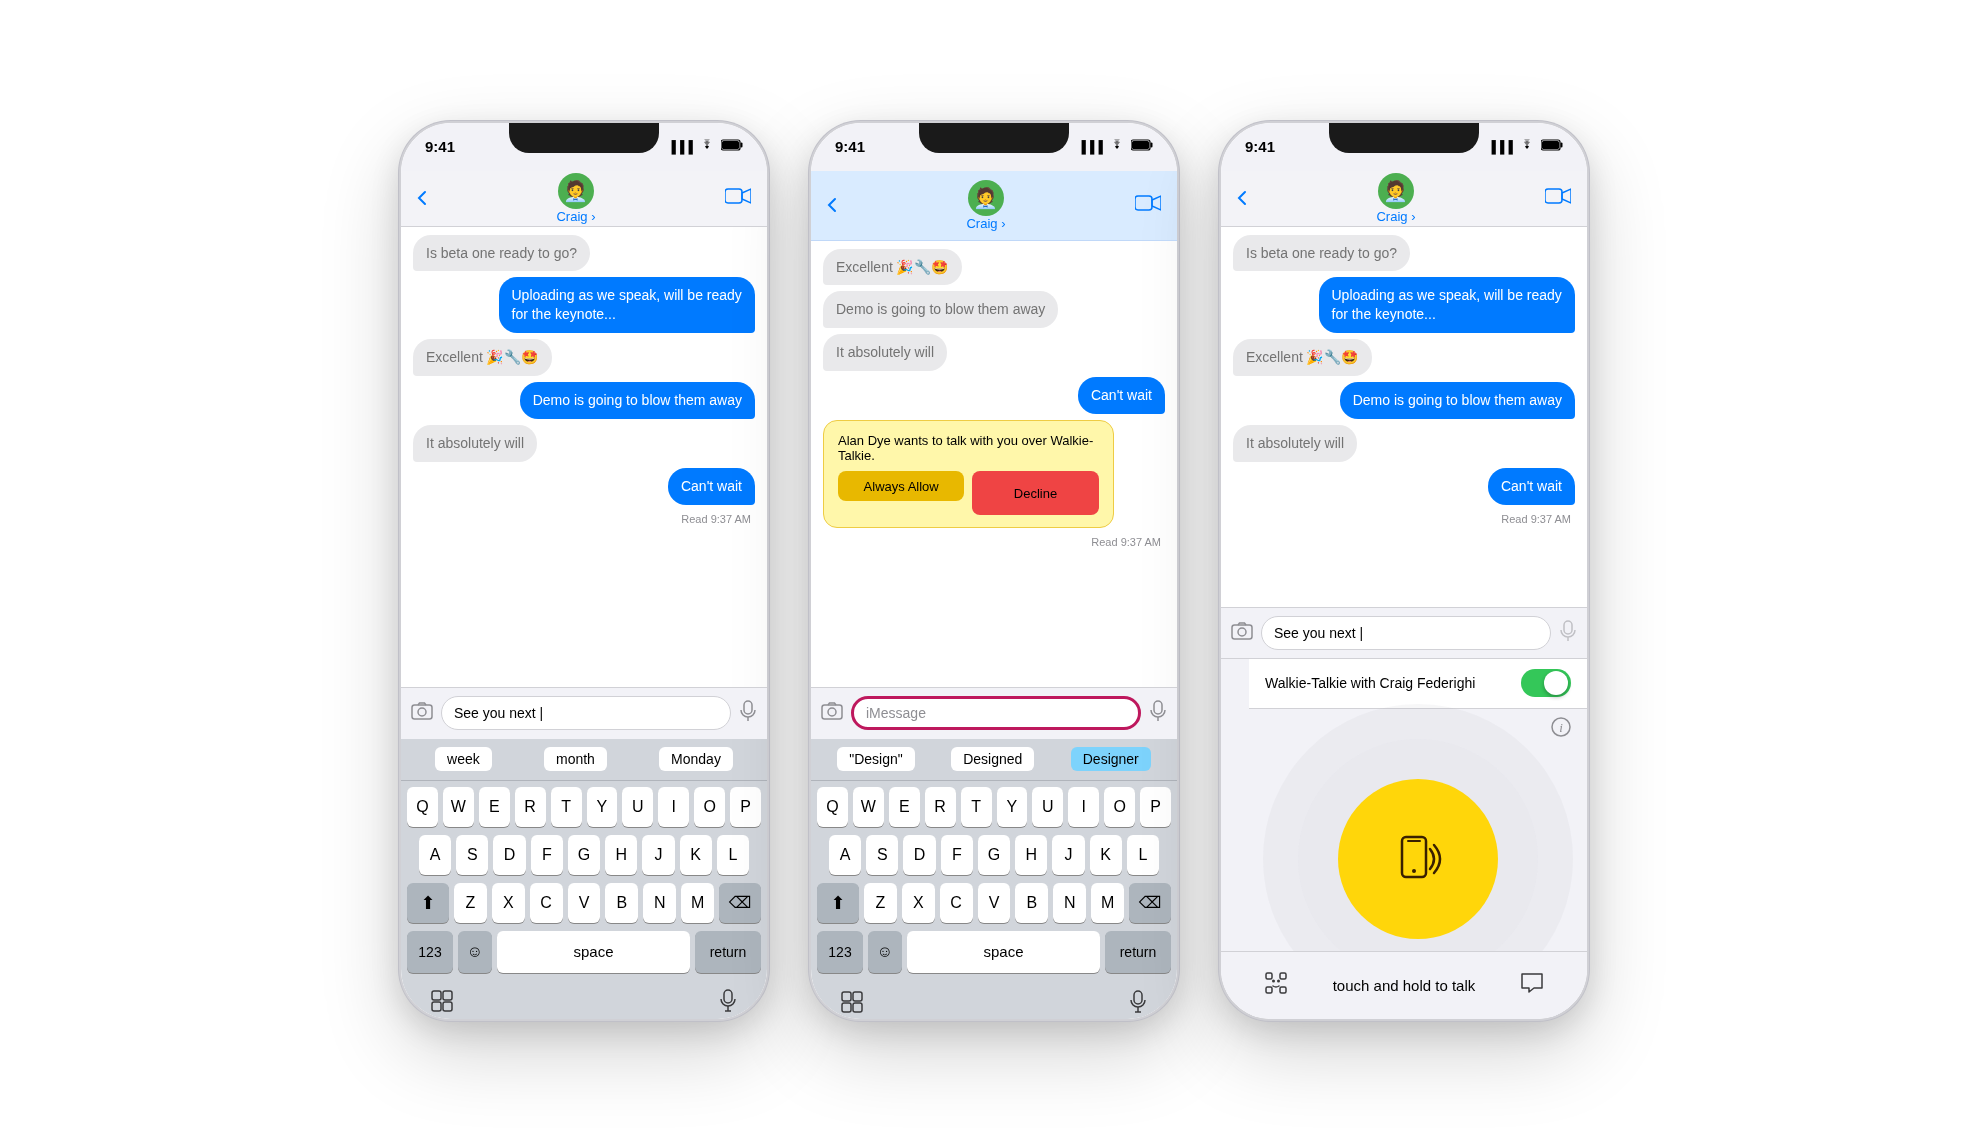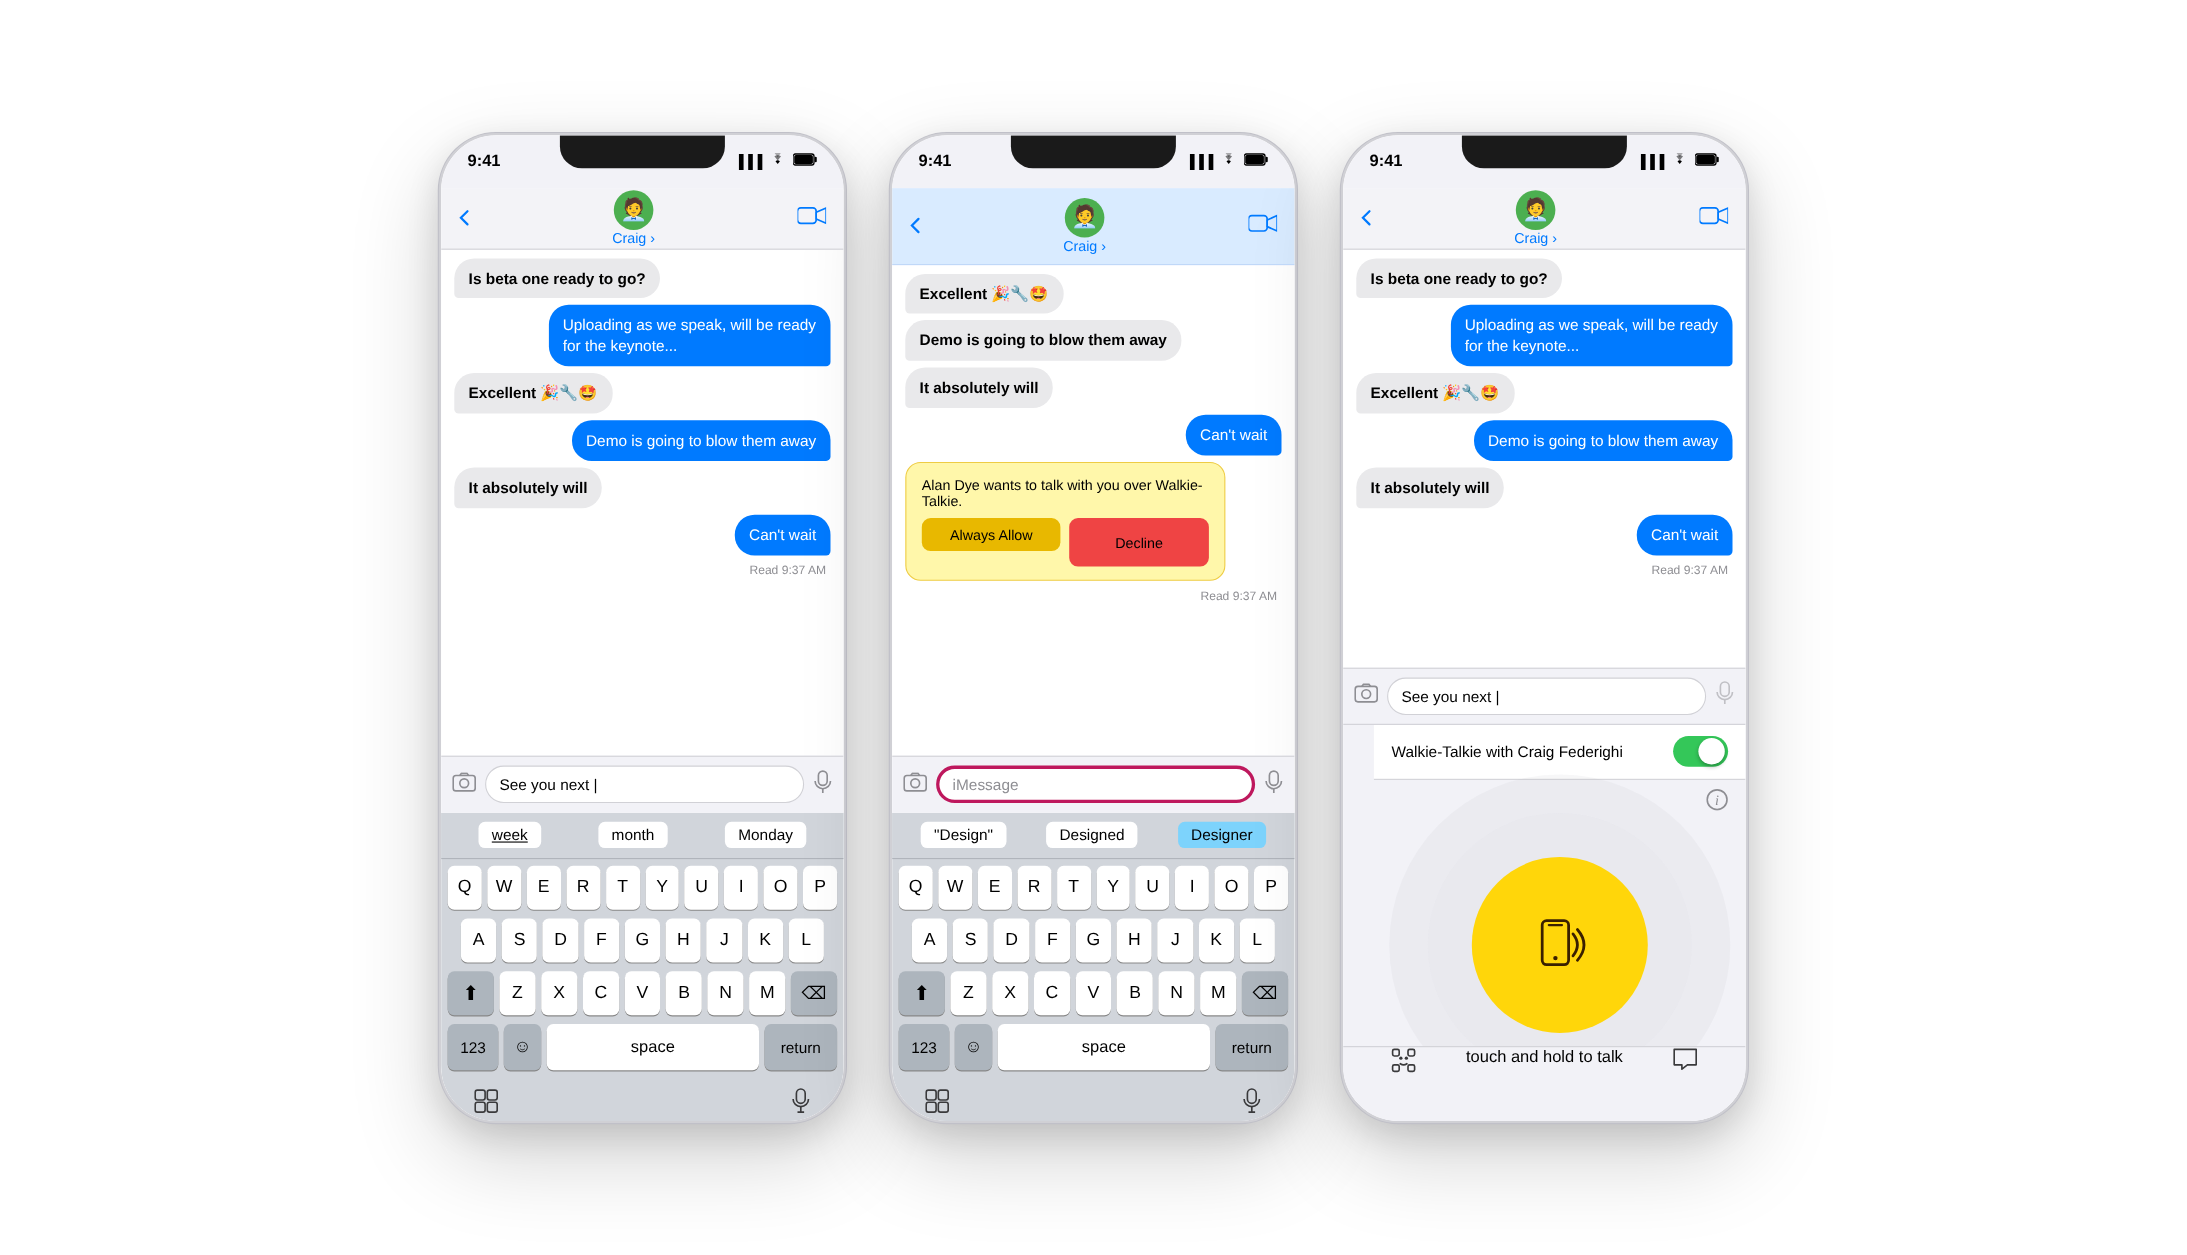--- a/index.html
+++ b/index.html
@@ -194,23 +194,22 @@
     .bubble {
       max-width: 75%;
       padding: 9px 13px;
       border-radius: 18px;
       font-size: 14px;
       line-height: 1.35;
     }
 
     .bubble.incoming {
       background: #e9e9eb;
-      color: #000000;
+      color: #737373;
       border-bottom-left-radius: 4px;
-      font-weight: bold;
     }
 
     .bubble.outgoing {
       background: #007aff;
       color: #fff;
       border-bottom-right-radius: 4px;
     }
 
     .read-label {
       text-align: right;
@@ -305,21 +304,21 @@
               <rect x="5" y="1" width="8" height="13" rx="4" fill="none" stroke="#8e8e93" stroke-width="1.5"></rect>
               <path d="M2 10a7 7 0 0014 0" fill="none" stroke="#8e8e93" stroke-width="1.5"></path>
               <line x1="9" y1="17" x2="9" y2="21" stroke="#8e8e93" stroke-width="1.5"></line>
             </svg>
         </span>
       </div>
 
       <div style="position:absolute;bottom:0;left:0;right:0;height:280px;background:#d1d5db;">
 
         <div style="height:42px;background:#d1d5db;display:flex;align-items:center;justify-content:space-around;border-bottom:1px solid #b0b4bb;padding:0 8px;">
-          <span style="font-size:14px;color:#000;background:#fff;padding:4px 12px;border-radius:6px;text-decoration:underline;">week</span>
+          <span style="font-size:14px;color:#000;background:#fff;padding:4px 12px;border-radius:6px;">week</span>
           <span style="font-size:14px;color:#000;background:#fff;padding:4px 12px;border-radius:6px;">month</span>
           <span style="font-size:14px;color:#000;background:#fff;padding:4px 12px;border-radius:6px;">Monday</span>
         </div>
 
         <div style="padding:6px 6px 0;">
           <div style="display:flex;justify-content:center;gap:5px;margin-bottom:8px;">
             <div style="background:#fff;border-radius:6px;height:40px;width:30px;display:flex;align-items:center;justify-content:center;font-size:16px;color:#000;box-shadow:0 1px 0 #888;flex:1;">Q</div>
             <div style="background:#fff;border-radius:6px;height:40px;width:30px;display:flex;align-items:center;justify-content:center;font-size:16px;color:#000;box-shadow:0 1px 0 #888;flex:1;">W</div>
             <div style="background:#fff;border-radius:6px;height:40px;width:30px;display:flex;align-items:center;justify-content:center;font-size:16px;color:#000;box-shadow:0 1px 0 #888;flex:1;">E</div>
             <div style="background:#fff;border-radius:6px;height:40px;width:30px;display:flex;align-items:center;justify-content:center;font-size:16px;color:#000;box-shadow:0 1px 0 #888;flex:1;">R</div>
@@ -654,21 +653,21 @@
                 <rect x="14" y="8" width="24" height="40" rx="4" fill="none" stroke="#3a2000" stroke-width="2.5"></rect>
                 <line x1="20" y1="12" x2="32" y2="12" stroke="#3a2000" stroke-width="2" stroke-linecap="round"></line>
                 <circle cx="26" cy="42" r="2" fill="#3a2000"></circle>
                 <path d="M42 20 Q50 30 42 40" fill="none" stroke="#3a2000" stroke-width="2.5" stroke-linecap="round"></path>
                 <path d="M46 16 Q58 30 46 44" fill="none" stroke="#3a2000" stroke-width="2.5" stroke-linecap="round"></path>
               </svg>
             </div>
           </div>
         </div>
 
-        <div style="position:absolute;bottom:0;left:0;right:0;height:68px;background:#f2f2f7;border-top:1px solid #d1d1d6;display:flex;align-items:flex-start;justify-content:space-around;padding:0 20px;">
+        <div style="position:absolute;bottom:0;left:0;right:0;height:68px;background:#f2f2f7;border-top:1px solid #d1d1d6;display:flex;align-items:center;justify-content:space-around;padding:0 20px;">
           <span style="color:#3a3a3c;">
             <svg width="24" height="24" viewBox="0 0 24 24">
               <rect x="2" y="2" width="6" height="6" rx="1.5" fill="none" stroke="#3a3a3c" stroke-width="1.5"></rect>
               <rect x="16" y="2" width="6" height="6" rx="1.5" fill="none" stroke="#3a3a3c" stroke-width="1.5"></rect>
               <rect x="2" y="16" width="6" height="6" rx="1.5" fill="none" stroke="#3a3a3c" stroke-width="1.5"></rect>
               <rect x="16" y="16" width="6" height="6" rx="1.5" fill="none" stroke="#3a3a3c" stroke-width="1.5"></rect>
               <circle cx="9.5" cy="10" r="1.5" fill="#3a3a3c"></circle>
               <circle cx="14.5" cy="10" r="1.5" fill="#3a3a3c"></circle>
               <path d="M9 15 Q12 17 15 15" fill="none" stroke="#3a3a3c" stroke-width="1.5" stroke-linecap="round"></path>
             </svg>

